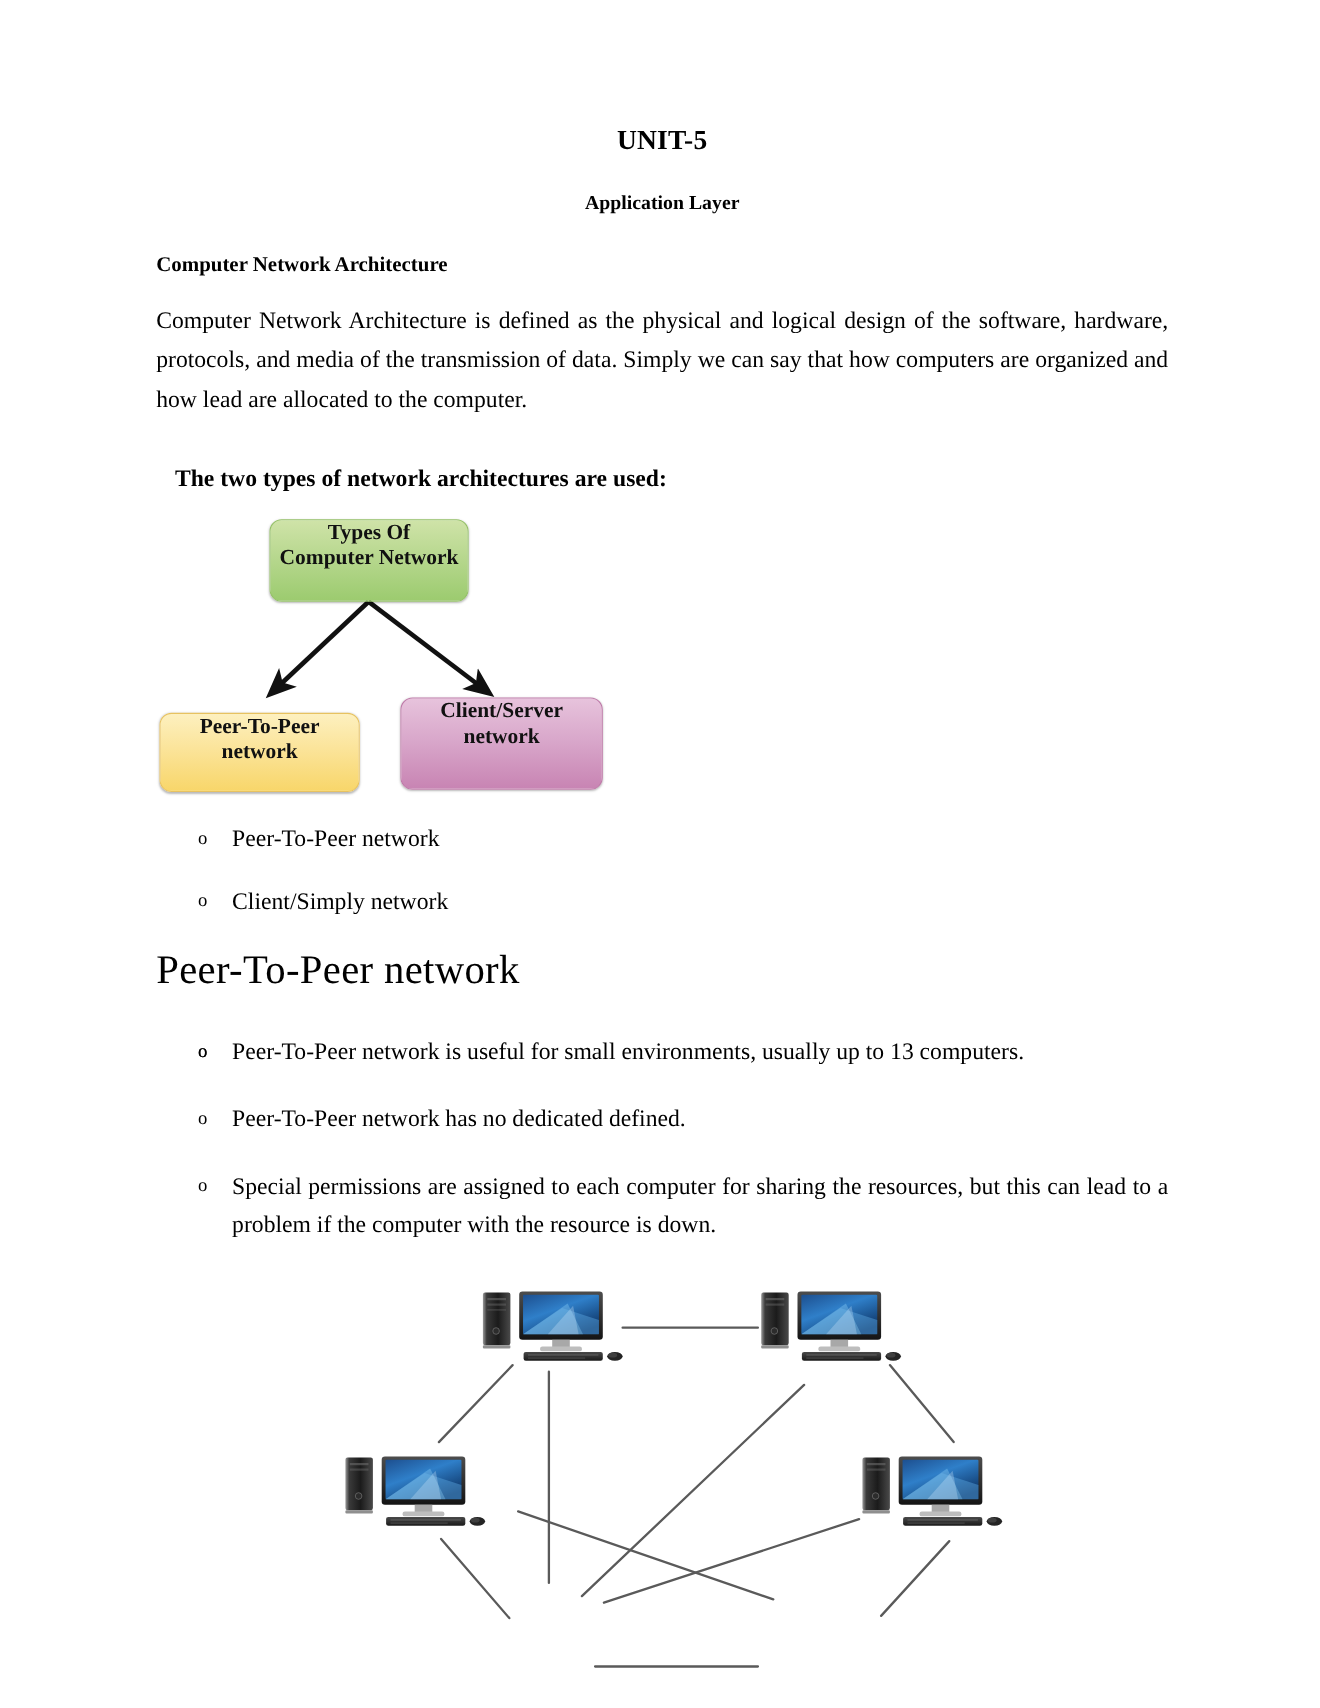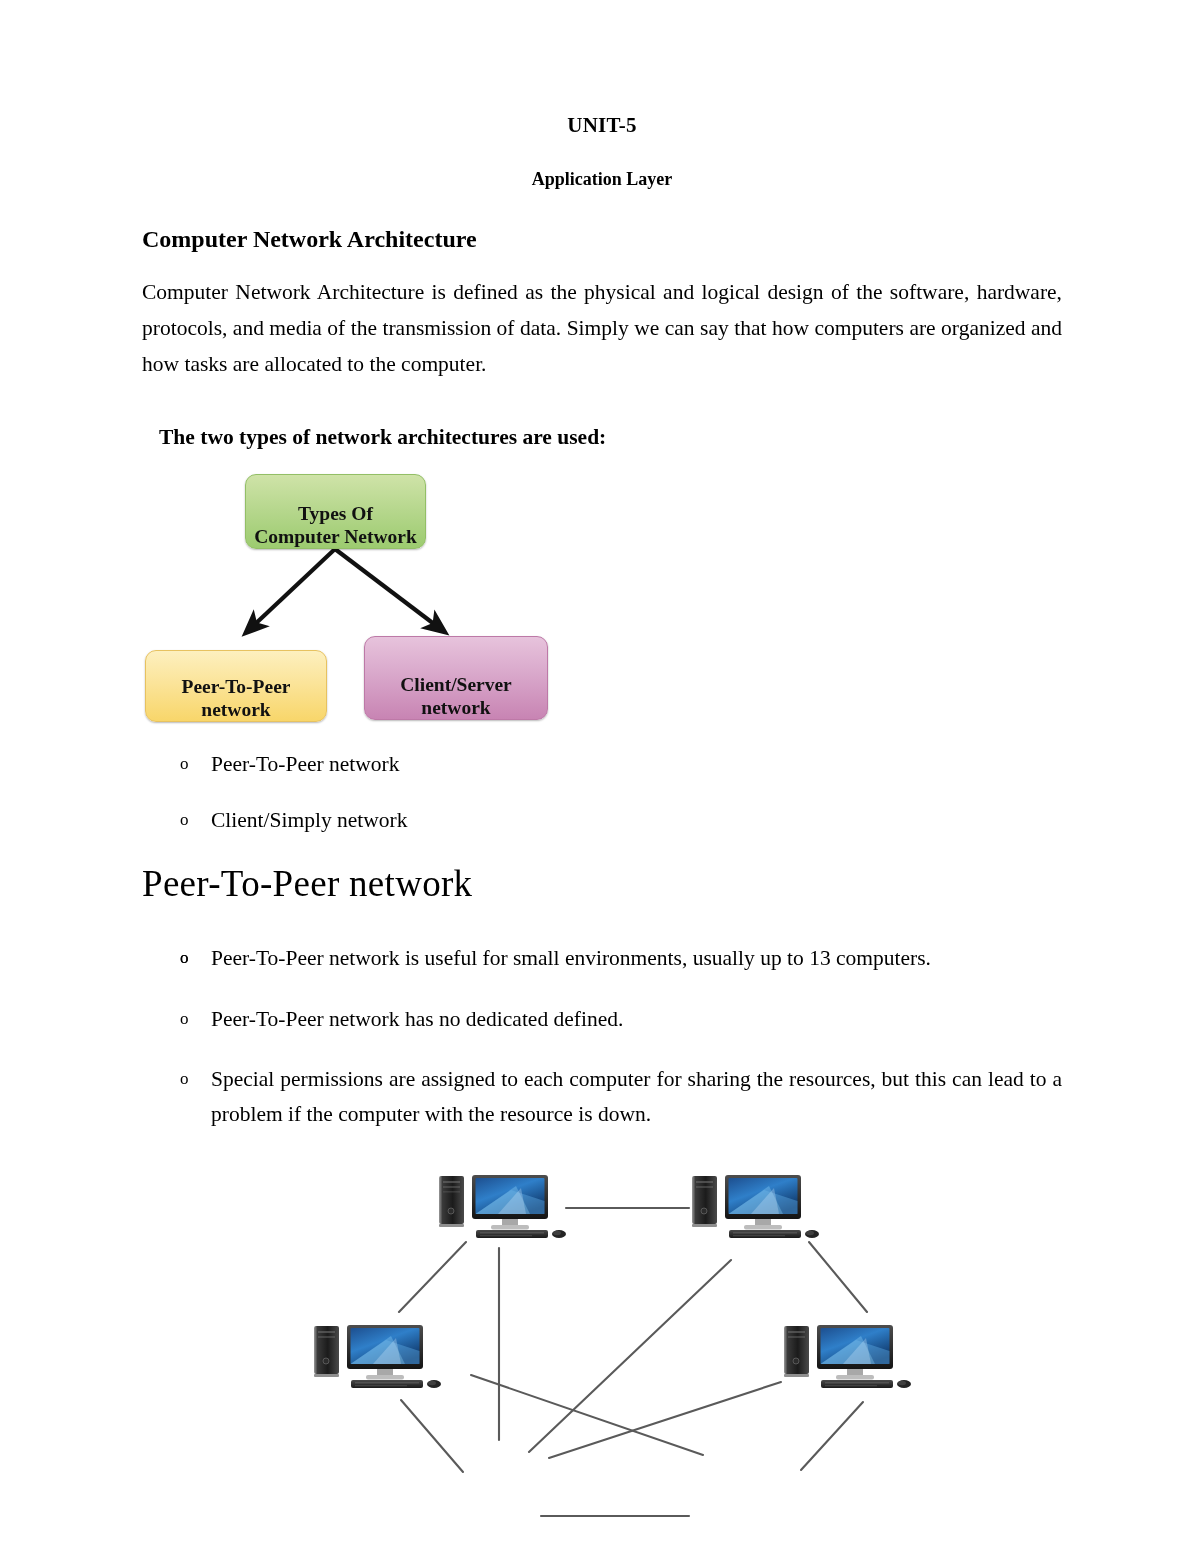--- a/index.html
+++ b/index.html
@@ -28,37 +28,37 @@
     position: absolute;
     left: 142px;
     top: 0;
     width: 920px;
   }
 
   
   .doc-title {
     text-align: center;
     font-weight: bold;
-    font-size: 21px;
+    font-size: 25px;
     letter-spacing: 0.2px;
     margin: 0;
     padding-top: 114px;
     line-height: 1.1;
   }
   .doc-subtitle {
     text-align: center;
     font-weight: bold;
     font-size: 18px;
     margin: 0;
     padding-top: 33px;
     line-height: 1.1;
   }
   .section-heading {
     font-weight: bold;
-    font-size: 24px;
+    font-size: 19px;
     margin: 0;
     padding-top: 36px;
     line-height: 1.15;
   }
 
   .body-para {
     font-size: 21.5px;
     line-height: 1.66;
     text-align: justify;
     margin: 0;
@@ -111,21 +111,21 @@
     width: 430px;
     height: 250px;
     margin-top: 10px;
     margin-left: 0px;
   }
   .node {
     position: absolute;
     box-sizing: border-box;
     border-radius: 11px;
     display: flex;
-    align-items: flex-end;
+    align-items: flex-start;
     justify-content: center;
     text-align: center;
     font-weight: bold;
     font-size: 19.5px;
     line-height: 1.18;
     color: #111111;
     box-shadow: 0 1px 2px rgba(0,0,0,0.28);
   }
   .node-root {
     left: 103px;
@@ -185,21 +185,21 @@
 
 <div class="page">
   <div class="content">
 
     <h1 class="doc-title">UNIT-5</h1>
 
     <h2 class="doc-subtitle">Application Layer</h2>
 
     <h3 class="section-heading">Computer Network Architecture</h3>
 
-    <p class="body-para">Computer Network Architecture is defined as the physical and logical design of the software, hardware, protocols, and media of the transmission of data. Simply we can say that how computers are organized and how tasks are allocated to the computer.</p>
+    <p class="body-para">Computer Network Architecture is defined as the physical and logical design of the software, hardware, protocols, and media of the transmission of data. Simply we can say that how computers are organized and how lead are allocated to the computer.</p>
 
     <p class="bold-lead">The two types of network architectures are used:</p>
 
     <div class="diagram">
 
       <svg class="arrows" viewBox="0 0 430 250">
         <defs>
           <marker id="ah" markerWidth="7" markerHeight="7" refX="3.2" refY="3.2" orient="auto" markerUnits="strokeWidth">
             <path d="M0,0.4 L6.6,3.2 L0,6.0 L1.6,3.2 Z" fill="#111111"></path>
           </marker>

